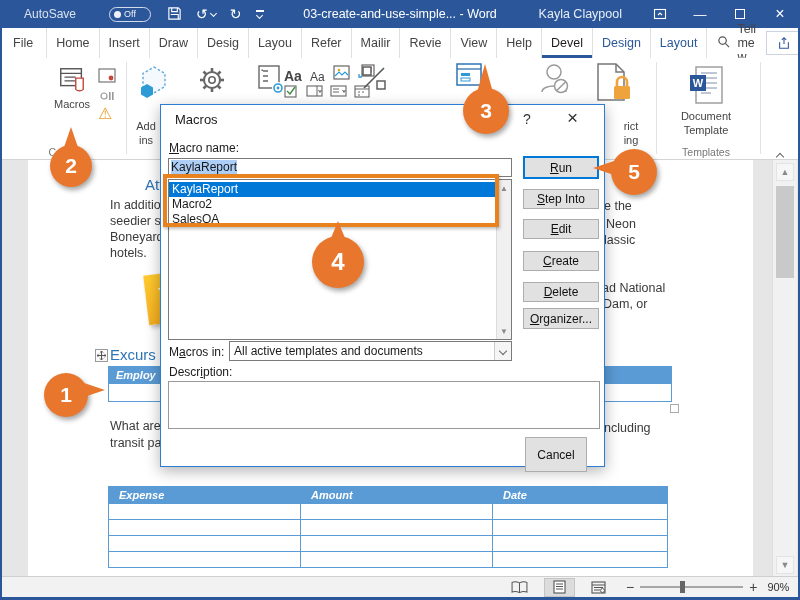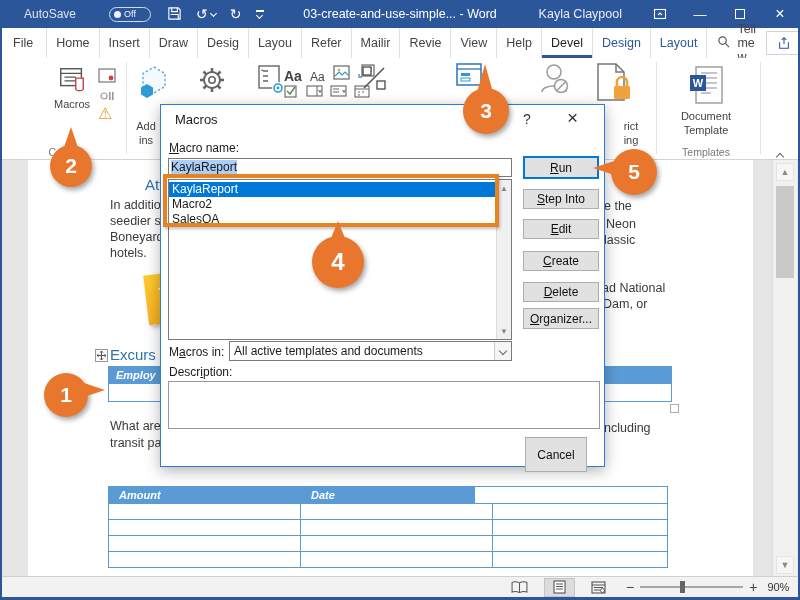--- a/index.html
+++ b/index.html
@@ -374,20 +374,21 @@
       </div>
       <div class="abs" style="left:80px;top:224px;width:564px;height:18px;background:#fff;border:1px solid #5B9BD5;border-top:none;"></div>
       <div class="abs" style="left:642px;top:244px;width:9px;height:9px;border:1px solid #aaa;background:#fff;"></div>
 
       <div class="bodyfrag" style="left:82px;top:259px;">What are</div>
       <div class="bodyfrag" style="left:576px;top:261px;">ncluding</div>
       <div class="bodyfrag" style="left:82px;top:276px;">transit pa</div>
 
       <div class="exp-grid">
         <div class="exp-hrow">
+          <div class="exp-hcell" style="width:192px;">Expense</div>
           <div class="exp-hcell" style="width:192px;">Amount</div>
           <div class="exp-hcell" style="width:174px;">Date</div>
         </div>
         <div class="exp-row">
             <div class="exp-cell" style="width:192px;"></div>
             <div class="exp-cell" style="width:192px;"></div>
             <div class="exp-cell" style="width:174px;"></div>
           </div>
         <div class="exp-row">
             <div class="exp-cell" style="width:192px;"></div>

